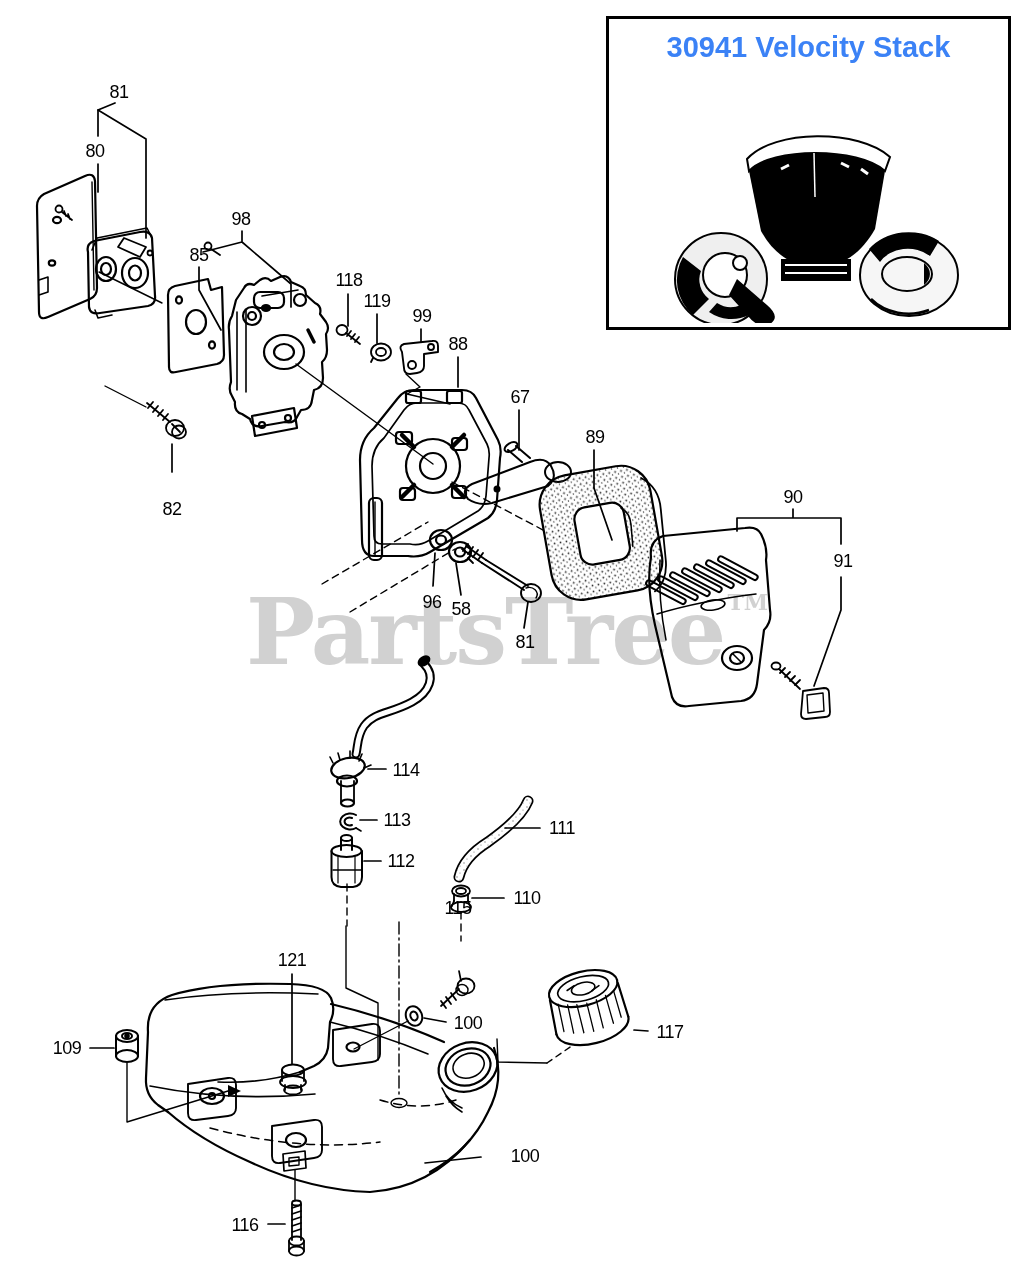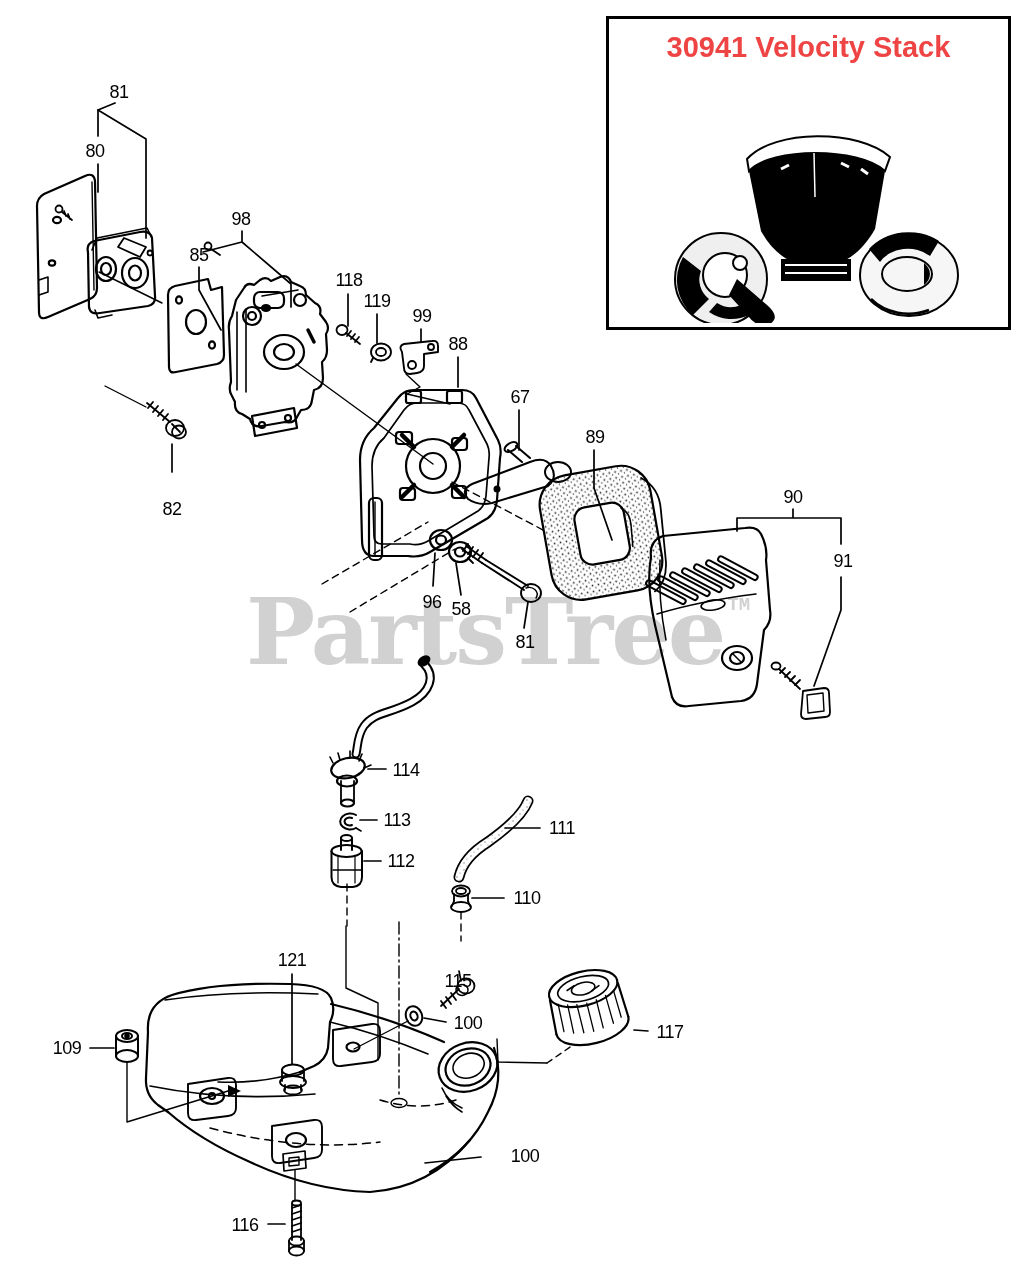--- a/index.html
+++ b/index.html
@@ -1,27 +1,27 @@
 <!DOCTYPE html>
 <html><head>
 <meta charset="utf-8">
 <style>
   html,body{margin:0;padding:0;background:#ffffff;}
   .page{position:relative;width:1021px;height:1280px;background:#fff;overflow:hidden;
         font-family:"Liberation Sans",sans-serif;}
   .watermark{position:absolute;left:246px;top:586px;z-index:1;
         font-family:"DejaVu Serif",serif;font-weight:bold;font-size:92px;line-height:1;
         color:#d1d1d1;letter-spacing:-2px;white-space:nowrap;user-select:none;}
-  .watermark .tm{font-size:19px;letter-spacing:0;position:relative;top:-54px;left:3px;font-family:Liberation Mono, monospace;}
+  .watermark .tm{font-size:22px;letter-spacing:0;position:relative;top:-54px;left:3px;}
   .diagram-svg{position:absolute;left:0;top:0;z-index:2;}
   .callout{position:absolute;z-index:3;transform:translate(-50%,-50%);
         font-size:18px;color:#000;letter-spacing:-0.5px;white-space:nowrap;}
   .inset{position:absolute;left:606px;top:16px;width:399px;height:308px;z-index:4;
         border:3px solid #000;background:#fff;}
-  .inset-title{margin-top:12px;text-align:center;font-weight:bold;font-size:29px;color:#ef4444;}
+  .inset-title{margin-top:12px;text-align:center;font-weight:bold;font-size:29px;color:#3b82f6;}
   .inset-photo{position:absolute;left:0;top:48px;}
 </style>
 </head>
 <body>
 
 <div class="page">
 
   <div class="watermark"><span>PartsTree</span><span class="tm">TM</span></div>
 
   <svg class="diagram-svg" width="1021" height="1280" viewBox="0 0 1021 1280">
@@ -379,21 +379,21 @@
   <div class="callout" style="left:843px;top:561px">91</div>
   <div class="callout" style="left:172px;top:509px">82</div>
   <div class="callout" style="left:432px;top:602px">96</div>
   <div class="callout" style="left:461px;top:609px">58</div>
   <div class="callout" style="left:525px;top:642px">81</div>
   <div class="callout" style="left:406px;top:770px">114</div>
   <div class="callout" style="left:397px;top:820px">113</div>
   <div class="callout" style="left:401px;top:861px">112</div>
   <div class="callout" style="left:562px;top:828px">111</div>
   <div class="callout" style="left:527px;top:898px">110</div>
-  <div class="callout" style="left:458px;top:981px">115</div>
+  <div class="callout" style="left:458px;top:908px">115</div>
   <div class="callout" style="left:292px;top:960px">121</div>
   <div class="callout" style="left:468px;top:1023px">100</div>
   <div class="callout" style="left:670px;top:1032px">117</div>
   <div class="callout" style="left:67px;top:1048px">109</div>
   <div class="callout" style="left:525px;top:1156px">100</div>
   <div class="callout" style="left:245px;top:1225px">116</div>
 
   <div class="inset">
     <div class="inset-title">30941 Velocity Stack</div>
     <svg class="inset-photo" width="399" height="256" viewBox="0 0 399 256">

